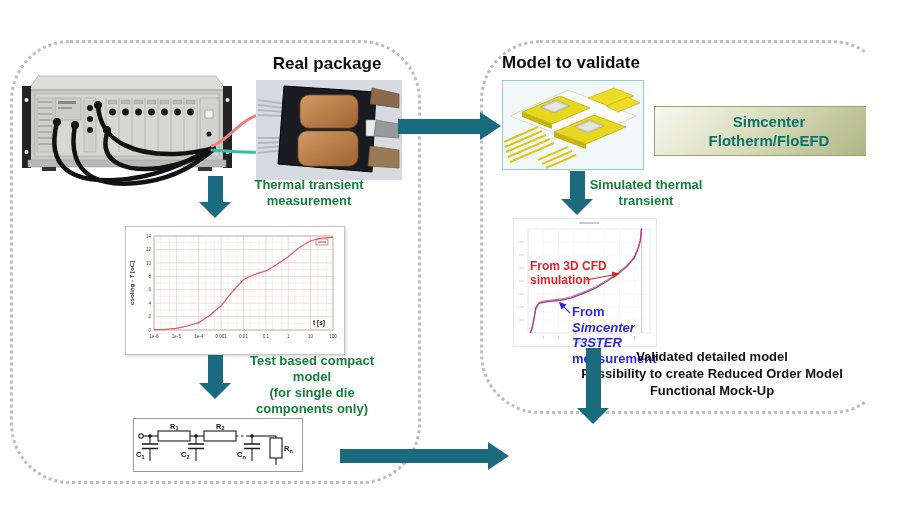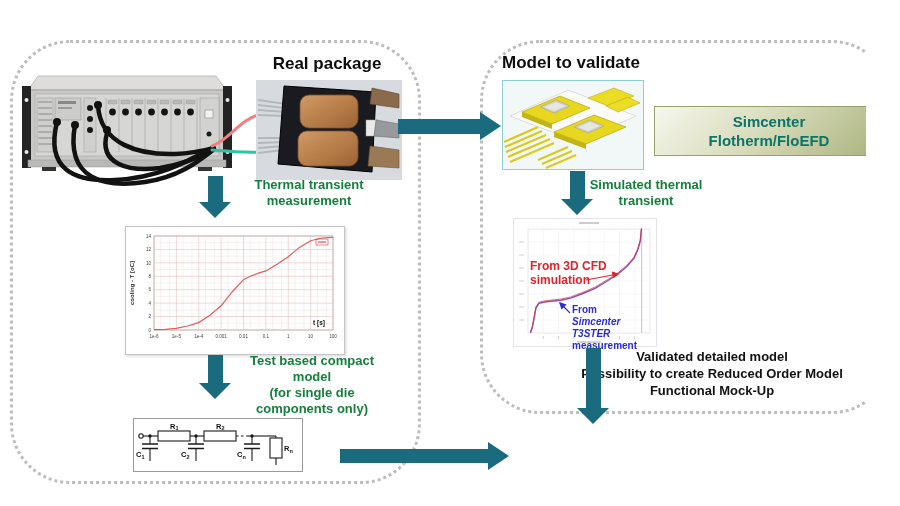--- a/index.html
+++ b/index.html
@@ -35,21 +35,21 @@
   svg text{font-family:"Liberation Sans",sans-serif;}
   
   .structure-note{position:absolute;left:652px;top:245px;width:226px;text-align:right;
     font-size:14px;line-height:1.35;color:#222;}
   .sf-highlight{font-weight:bold;font-style:italic;color:var(--teal-text,#168fa0);}
   .validated-note{position:absolute;left:543px;top:349px;width:338px;text-align:center;
     font-weight:bold;font-size:13px;line-height:1.3;color:#111;white-space:pre-line;}
   
   .anno-red{position:absolute;left:16px;top:40px;font-size:12px;font-weight:bold;line-height:1.18;
     color:var(--red,#e0242c);white-space:pre-line;}
-  .anno-blue{position:absolute;left:58px;top:85px;font-size:10px;font-weight:bold;line-height:1.2;
+  .anno-blue{position:absolute;left:58px;top:85px;font-size:13px;font-weight:bold;line-height:1.2;
     color:var(--blue,#2b2bd0);}
   .anno-blue span{display:block;}
   .anno-blue .it{font-style:italic;}
 </style>
 </head>
 <body>
 
 <div class="canvas">
 
   <div class="dashed-box" style="left:10px;top:40px;width:405px;height:438px;"></div>

